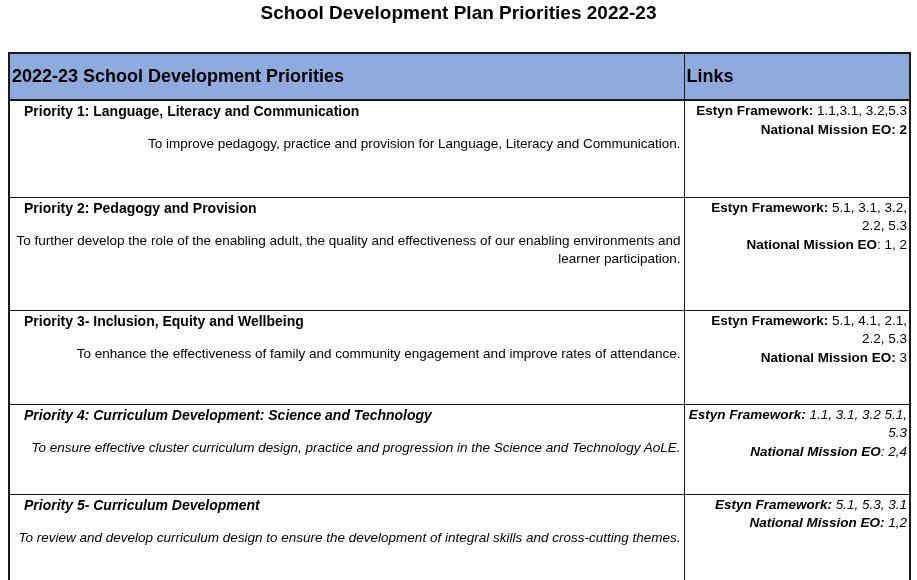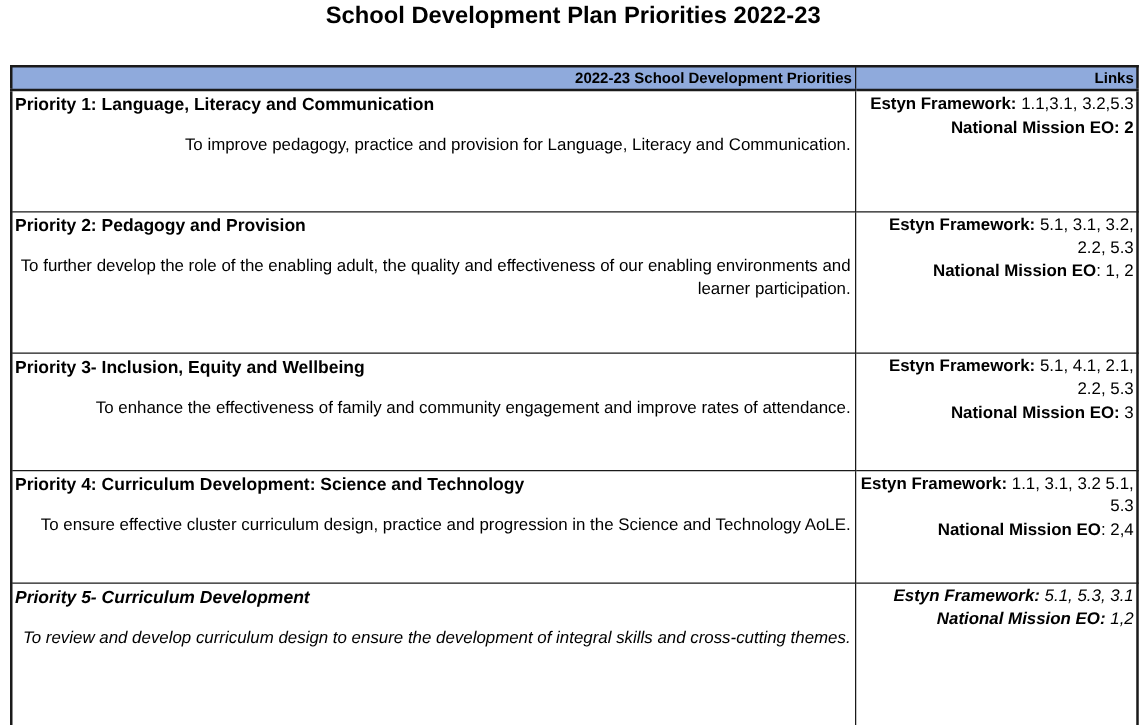--- a/index.html
+++ b/index.html
@@ -43,35 +43,35 @@
   table.sdp th, table.sdp td {
     border: 1px solid var(--border-color);
     vertical-align: top;
     padding: 0;
   }
   col.c-priorities { width: 675px; }
   col.c-links { width: 226px; }
   tr.hdr { height: 19px; }
   tr.hdr th {
     background: var(--header-bg);
-    font-size: 12px;
+    font-size: 18px;
     font-weight: bold;
-    text-align: right;
-    padding: 1px 2px;
+    text-align: left;
+    padding: 12px 2px;
     border-bottom: 2px solid var(--border-color);
   }
   tr.r0 { height: 97px; }
   tr.r1 { height: 113px; }
   tr.r2 { height: 94px; margin-left: 36px; }
-  tr.r3 { height: 90px; }
+  tr.r3 { height: 90px; font-style: italic; }
   tr.r4 { height: 118px; font-style: italic; }
   .p-title {
     font-size: 14px;
     font-weight: bold;
-    padding: 1px 2px 0 2px;
+    padding: 1px 2px 0 14px;
     text-align: left;
     line-height: 18px;
   }
   .p-desc {
     font-size: 13.5px;
     text-align: right;
     margin-top: 15px;
     padding: 0 3px;
     line-height: 18px;
   }

